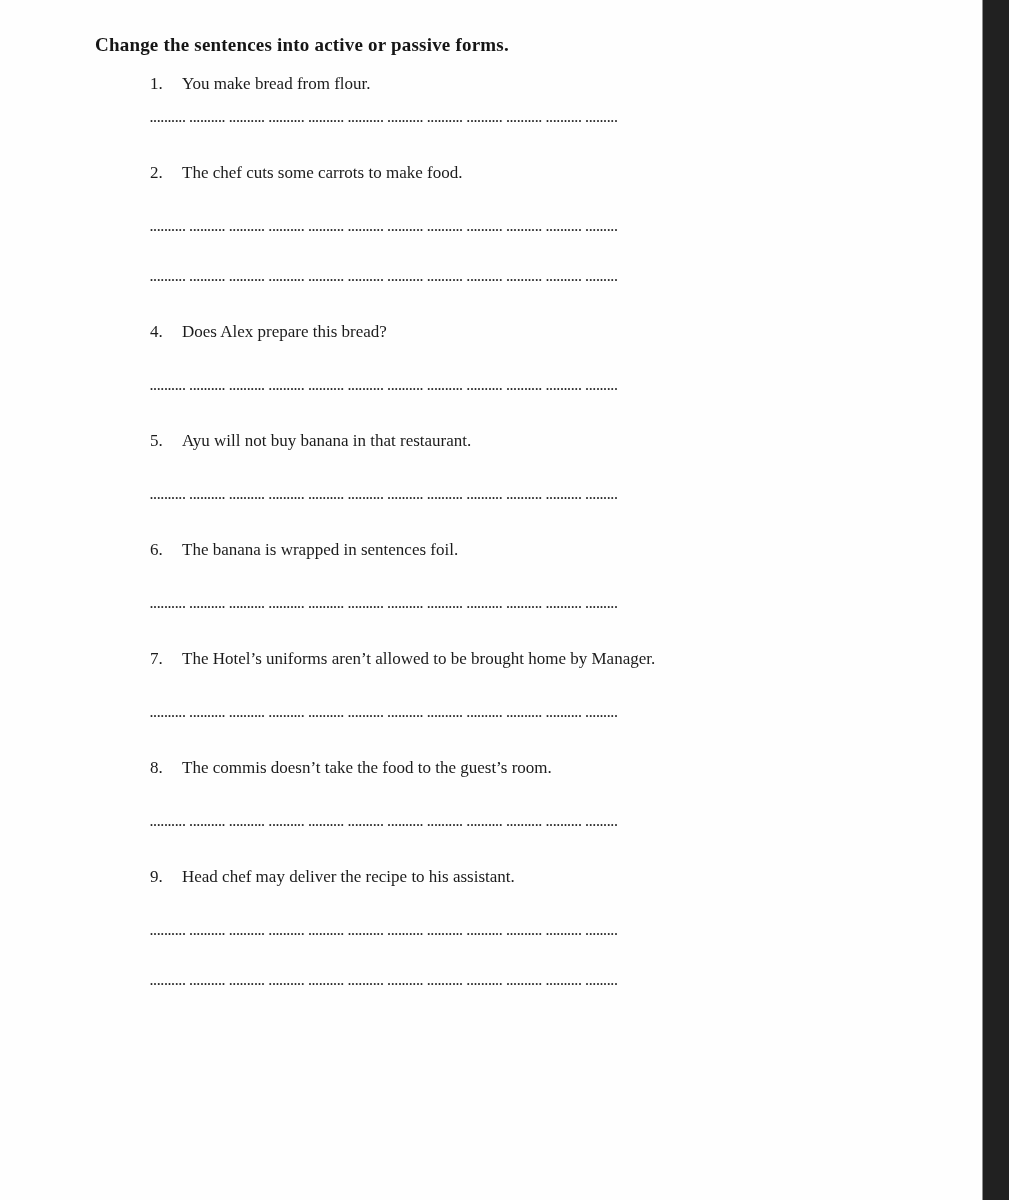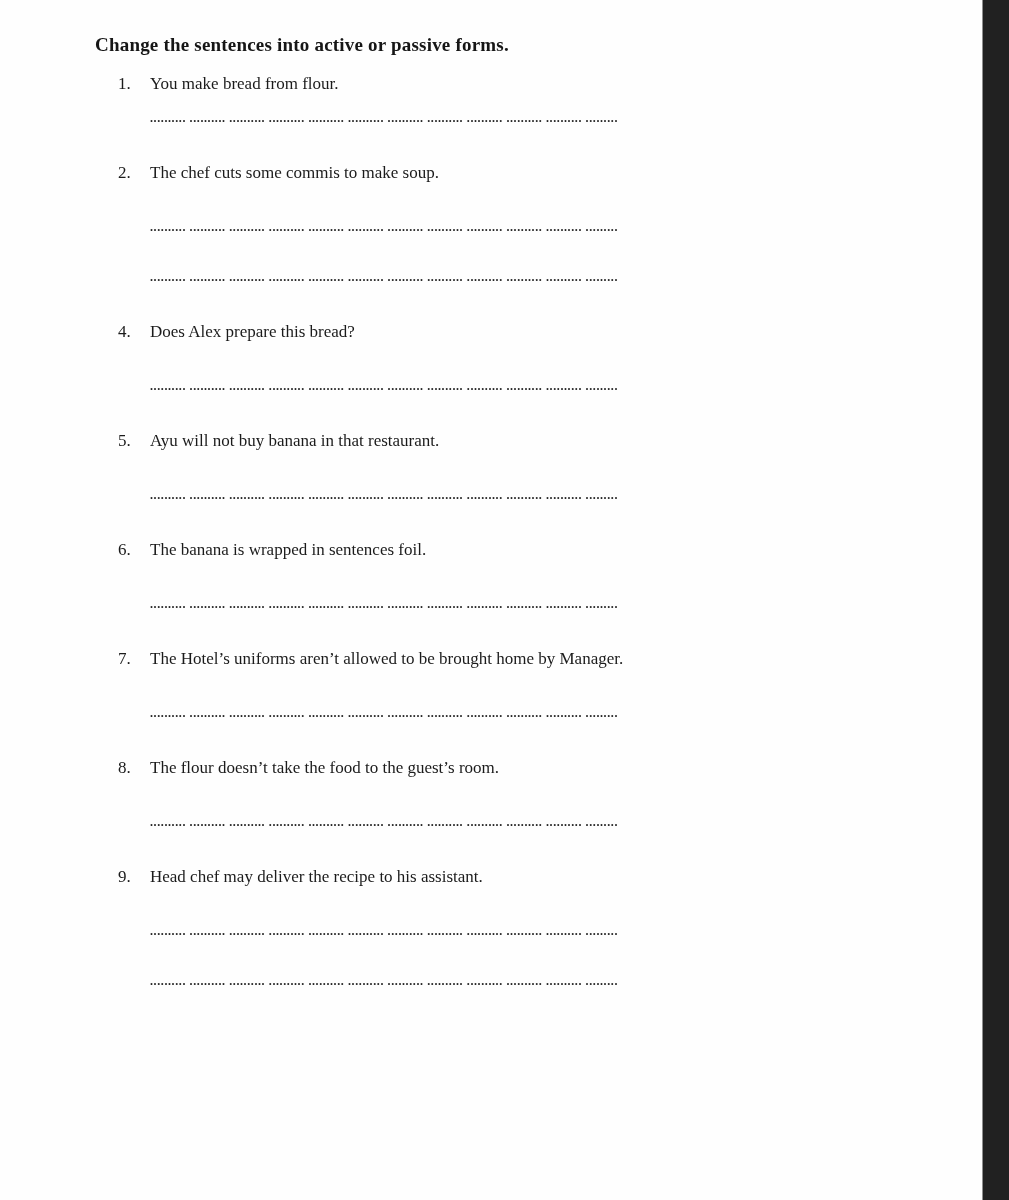--- a/index.html
+++ b/index.html
@@ -43,20 +43,21 @@
   }
   ol.items {
     list-style: none;
     margin: 11px 0 0 118px;
     padding: 0;
   }
   .item .row {
     font-size: 17px;
     line-height: 22px;
     font-weight: 500;
+    margin-left: 32px;
   }
   .item .num {
     display: inline-block;
     width: 32px;
   }
   .answer {
     display: block;
     margin: 37px 0 38px 32px;
     width: 467px;
     height: 12px;
@@ -80,21 +81,21 @@
   <ol class="items" id="items">
   <li class="item">
     <div class="row">
       <span class="num">1.</span><span class="text">You make bread from flour.</span>
     </div>
     <span class="answer">.......... .......... .......... .......... .......... .......... .......... .......... .......... .......... .......... .......... .......... .......... .......... .......... .......... .......... .......... ..........</span>
   </li>
 
   <li class="item">
     <div class="row">
-      <span class="num">2.</span><span class="text">The chef cuts some commis to make soup.</span>
+      <span class="num">2.</span><span class="text">The chef cuts some carrots to make food.</span>
     </div>
     <span class="answer">.......... .......... .......... .......... .......... .......... .......... .......... .......... .......... .......... .......... .......... .......... .......... .......... .......... .......... .......... ..........</span>
   </li>
 
   <li class="item">
     <span class="answer">.......... .......... .......... .......... .......... .......... .......... .......... .......... .......... .......... .......... .......... .......... .......... .......... .......... .......... .......... ..........</span>
   </li>
 
   <li class="item">
     <div class="row">
@@ -119,21 +120,21 @@
 
   <li class="item">
     <div class="row">
       <span class="num">7.</span><span class="text">The Hotel’s uniforms aren’t allowed to be brought home by Manager.</span>
     </div>
     <span class="answer">.......... .......... .......... .......... .......... .......... .......... .......... .......... .......... .......... .......... .......... .......... .......... .......... .......... .......... .......... ..........</span>
   </li>
 
   <li class="item">
     <div class="row">
-      <span class="num">8.</span><span class="text">The flour doesn’t take the food to the guest’s room.</span>
+      <span class="num">8.</span><span class="text">The commis doesn’t take the food to the guest’s room.</span>
     </div>
     <span class="answer">.......... .......... .......... .......... .......... .......... .......... .......... .......... .......... .......... .......... .......... .......... .......... .......... .......... .......... .......... ..........</span>
   </li>
 
   <li class="item">
     <div class="row">
       <span class="num">9.</span><span class="text">Head chef may deliver the recipe to his assistant.</span>
     </div>
     <span class="answer">.......... .......... .......... .......... .......... .......... .......... .......... .......... .......... .......... .......... .......... .......... .......... .......... .......... .......... .......... ..........</span>
   </li>

